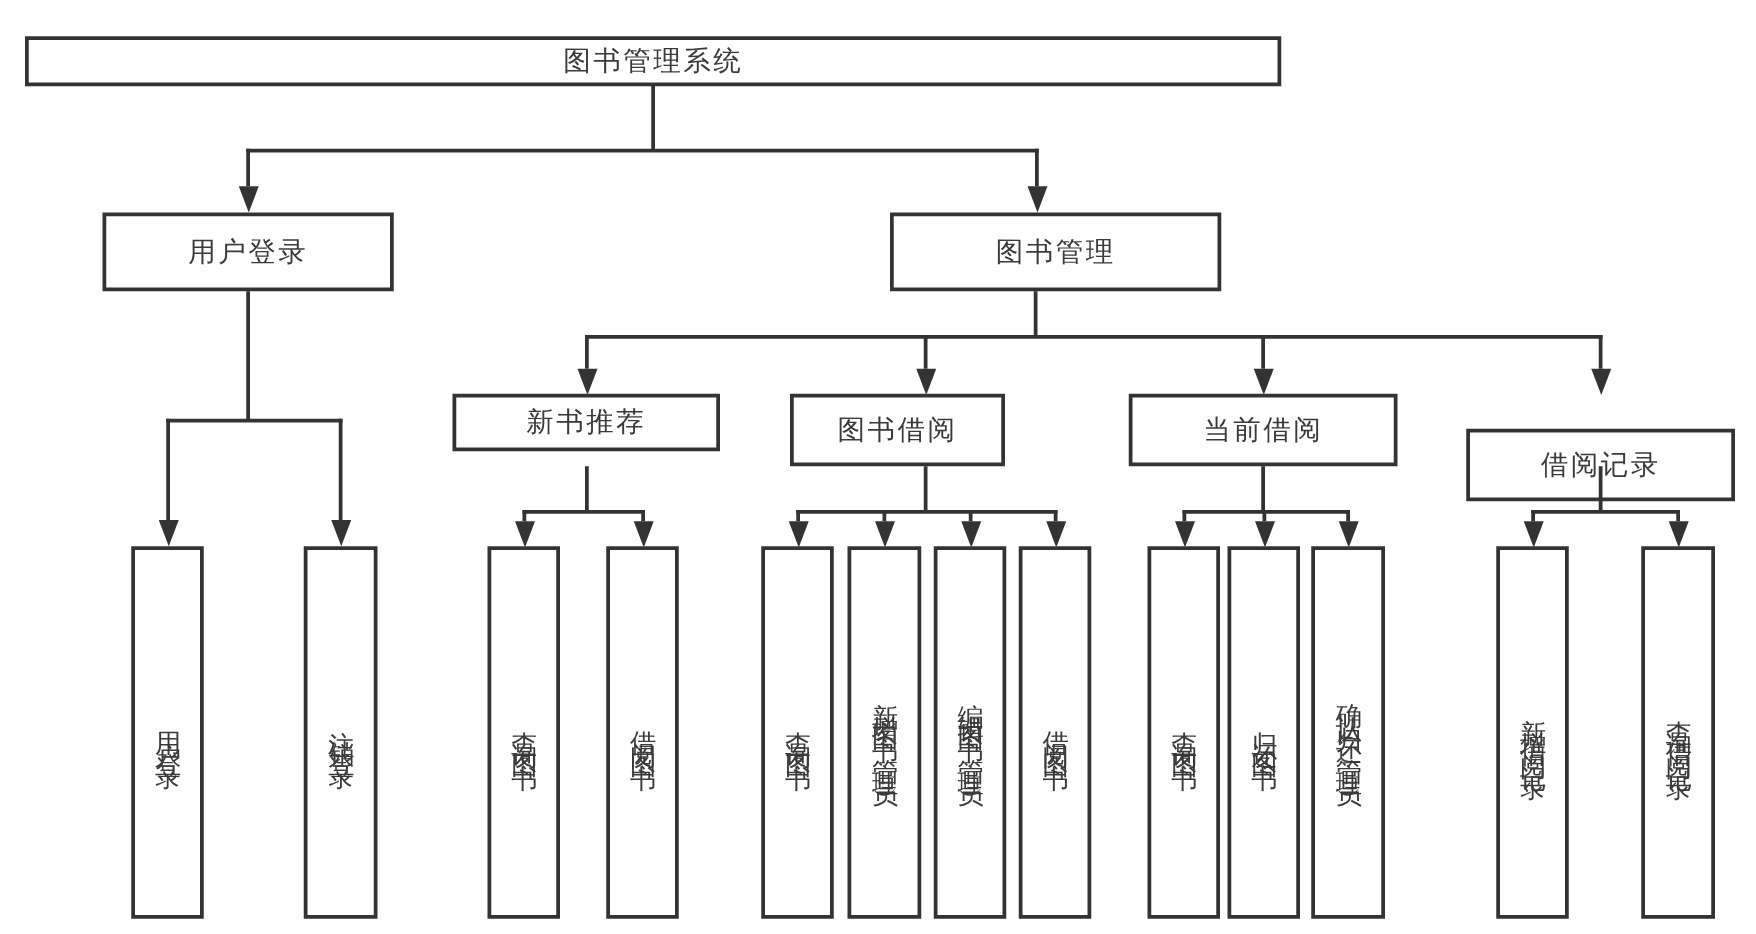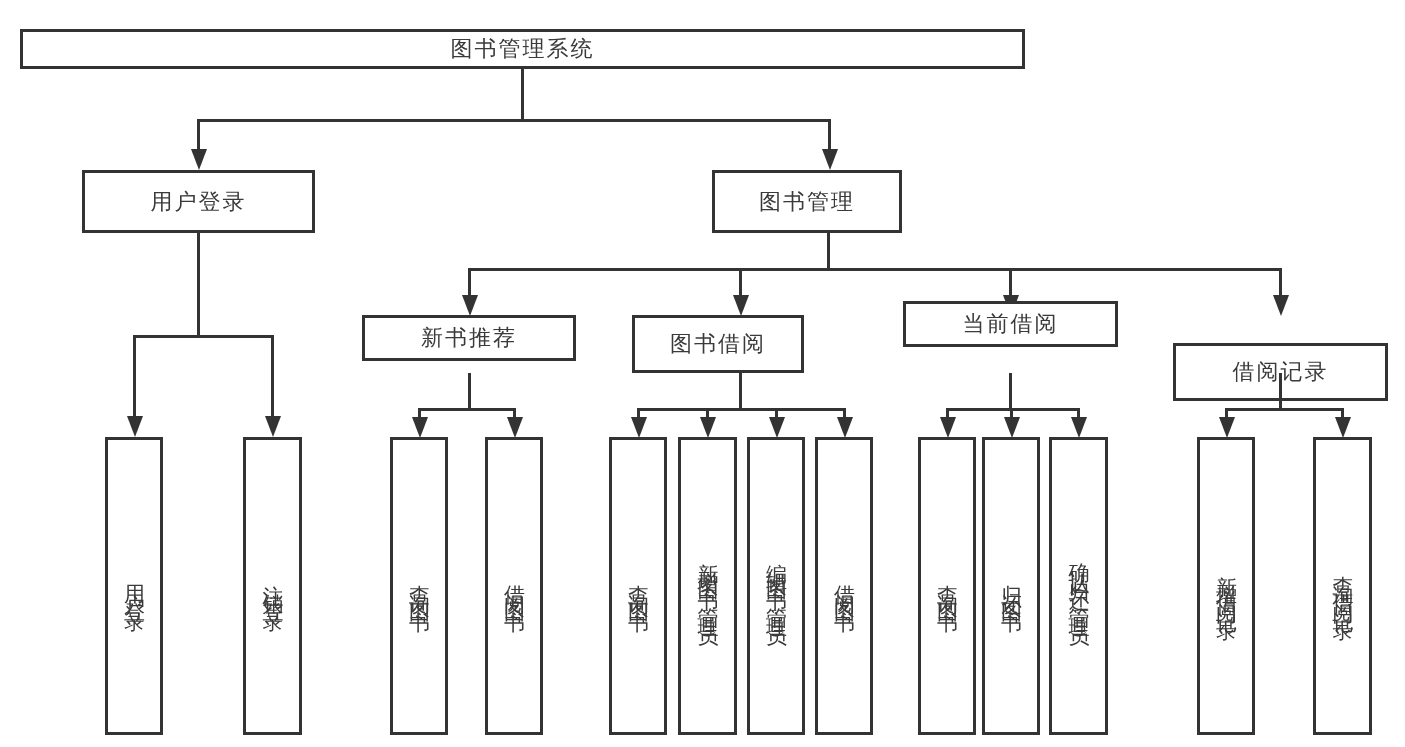--- a/index.html
+++ b/index.html
@@ -76,21 +76,21 @@
     <div class="head"></div>
   </div>
   <div class="arrow" style="left:821px; top:119px; height:51px;">
     <div class="shaft"></div>
     <div class="head"></div>
   </div>
 
   <div class="box hbox" style="left:82px; top:170px; width:233px; height:63px;">
     <span>用户登录</span>
   </div>
-  <div class="box hbox" style="left:712px; top:170px; width:190px; height:63px;">
+  <div class="box hbox" style="left:712px; top:170px; width:265px; height:63px;">
     <span>图书管理</span>
   </div>
 
   <div class="vline" style="left:197px; top:233px; height:104px;"></div>
   <div class="hline" style="left:133px; top:335px; width:141px;"></div>
   <div class="arrow" style="left:126px; top:335px; height:102px;">
     <div class="shaft"></div>
     <div class="head"></div>
   </div>
   <div class="arrow" style="left:264px; top:335px; height:102px;">
@@ -116,21 +116,21 @@
     <div class="shaft"></div>
     <div class="head"></div>
   </div>
 
   <div class="box hbox" style="left:362px; top:315px; width:214px; height:46px;">
     <span>新书推荐</span>
   </div>
   <div class="box hbox" style="left:632px; top:315px; width:172px; height:58px;">
     <span>图书借阅</span>
   </div>
-  <div class="box hbox" style="left:903px; top:301px; width:215px; height:46px;font-family:Liberation Mono, monospace;">
+  <div class="box hbox" style="left:903px; top:315px; width:215px; height:58px;font-family:Liberation Mono, monospace;">
     <span>当前借阅</span>
   </div>
   <div class="box hbox" style="left:1173px; top:315px; width:215px; height:58px;margin-top:28px;">
     <span>借阅记录</span>
   </div>
 
   <div class="vline" style="left:468px; top:373px; height:37px;"></div>
   <div class="hline" style="left:418px; top:408px; width:98px;"></div>
   <div class="arrow" style="left:411px; top:408px; height:30px;">
     <div class="shaft"></div>

